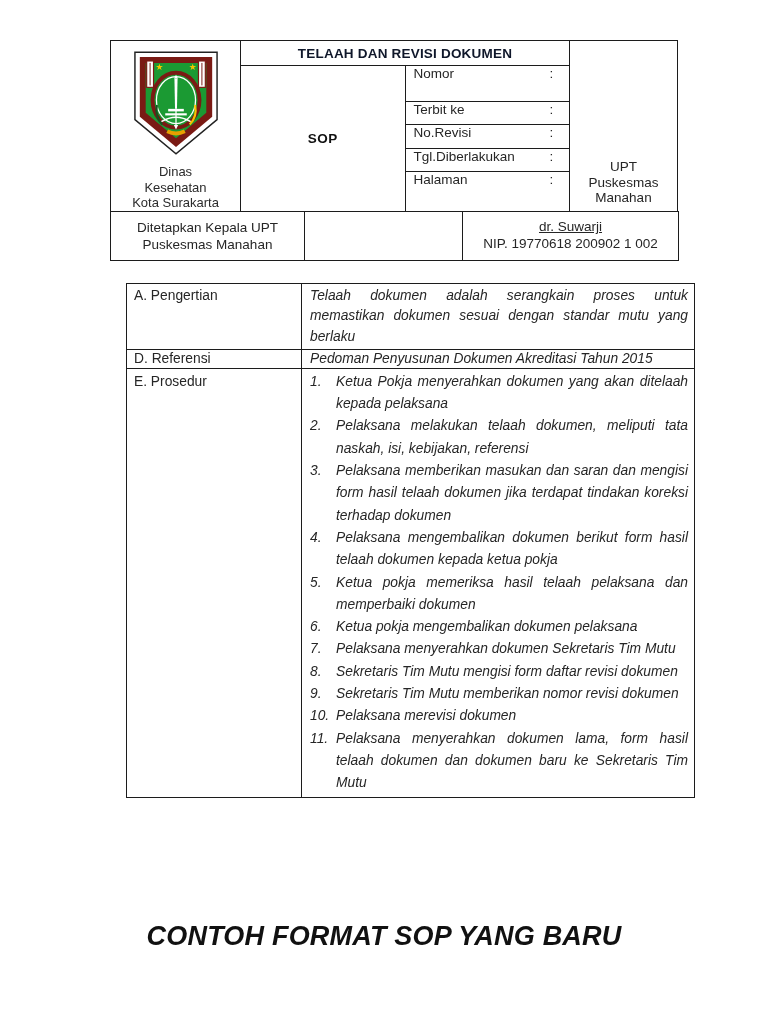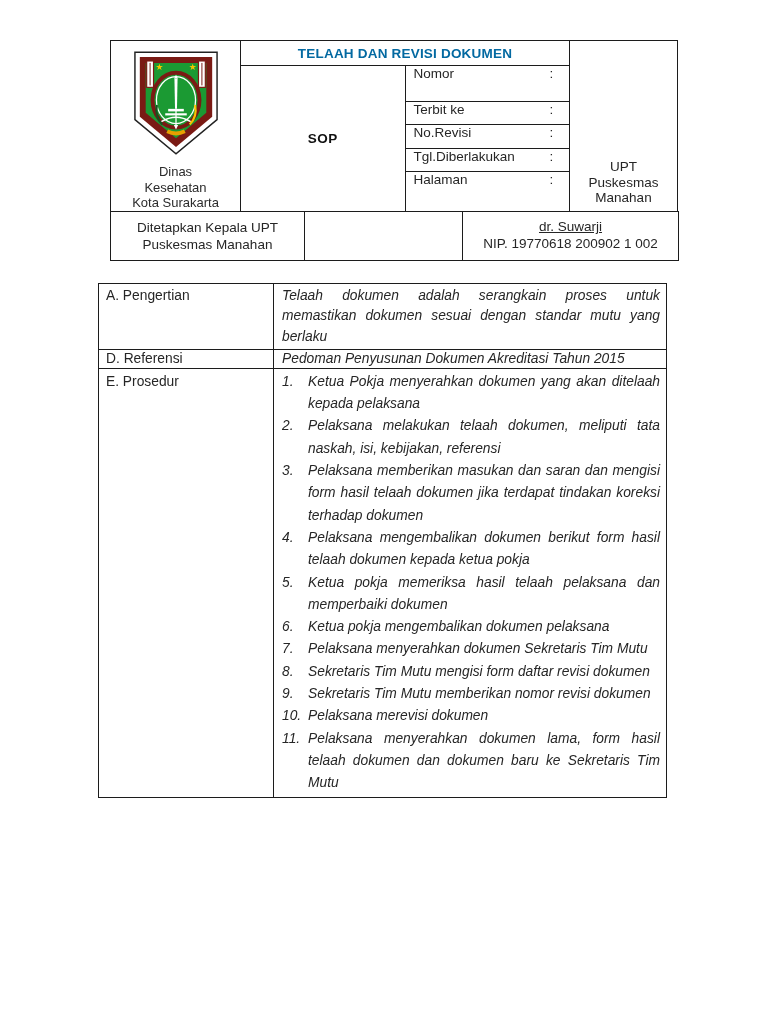--- a/index.html
+++ b/index.html
@@ -15,40 +15,40 @@
   table { border-collapse: collapse; table-layout: fixed; }
   td { border: 1px solid #1c1c1c; vertical-align: top; overflow: hidden; }
 
   
   .header-wrap { position: absolute; left: 110px; top: 40px; width: 568px; }
   .header-top { width: 568px; }
   .header-top td { font-size: 13.5px; }
   .cell-logo { width: 130px; text-align: center; vertical-align: top; padding-top: 8px; }
   .logo-caption { margin-top: 4px; font-size: 13px; line-height: 15.5px; color: #2b2b2b; }
   .cell-doc-title { height: 25px; text-align: center; vertical-align: middle;
-    font-weight: bold; font-size: 15.5px; letter-spacing: 0.2px; color: #0369a1; }
+    font-weight: bold; font-size: 15.5px; letter-spacing: 0.2px; color: #0f172a; }
   .cell-sop { width: 70px; text-align: center; vertical-align: middle;
     font-weight: bold; font-size: 23px; letter-spacing: 0.5px; color: #111; }
   .cell-field { padding: 0; }
   .field-row { display: flex; align-items: flex-end; height: 100%; padding-left: 8px; }
   .field-label { width: 136px; }
   .field-colon { width: 14px; }
   .field-value { flex: 1; }
   .row-h23 { height: 23px; } .row-h24 { height: 24px; } .row-h40 { height: 40px; }
   .cell-unit { width: 108px; vertical-align: bottom; text-align: center;
     font-size: 13px; line-height: 15.5px; padding-bottom: 5px; }
   .header-bottom { width: 568px; margin-top: -1px; }
   .header-bottom td { height: 49px; vertical-align: middle; font-size: 13.5px; }
   .cell-approve { width: 194px; text-align: center; line-height: 17px; }
   .cell-blank { width: 158px; }
   .cell-sign { width: 216px; text-align: center; line-height: 16.5px; }
   .signer-name { text-decoration: underline; }
 
   
-  .main-table { position: absolute; left: 98px; top: 283px; width: 568px; padding-left: 48px; }
+  .main-table { position: absolute; left: 126px; top: 283px; width: 568px; padding-left: 48px; }
   .main-table td { font-size: 13.8px; }
   .col-label { width: 175px; padding: 2px 4px 2px 7px; }
   .col-content { width: 393px; padding: 2px 6px 2px 8px; font-style: italic; }
   .row-a td { height: 61px; line-height: 20.3px; }
   .row-b td { height: 39px; line-height: 19px; }
   .row-c td { height: 17px; line-height: 15px; }
   .row-d td { height: 16px; line-height: 14px; }
   .row-e td { line-height: 22.3px; margin-top: 8px; }
   .justify { text-align: justify; }
   .indent { padding-left: 6px; }
@@ -234,14 +234,15 @@
           <div class="step">
             <span class="step-num">11.</span>
             <span class="step-text">Pelaksana menyerahkan dokumen lama, form hasil telaah dokumen dan dokumen baru ke Sekretaris Tim Mutu</span>
           </div>
         </div>
       </td>
     </tr>
   </tbody>
     </table>
 
+  <div class="footer-title">CONTOH FORMAT SOP YANG BARU</div>
 
 </div>
 
 </body></html>

